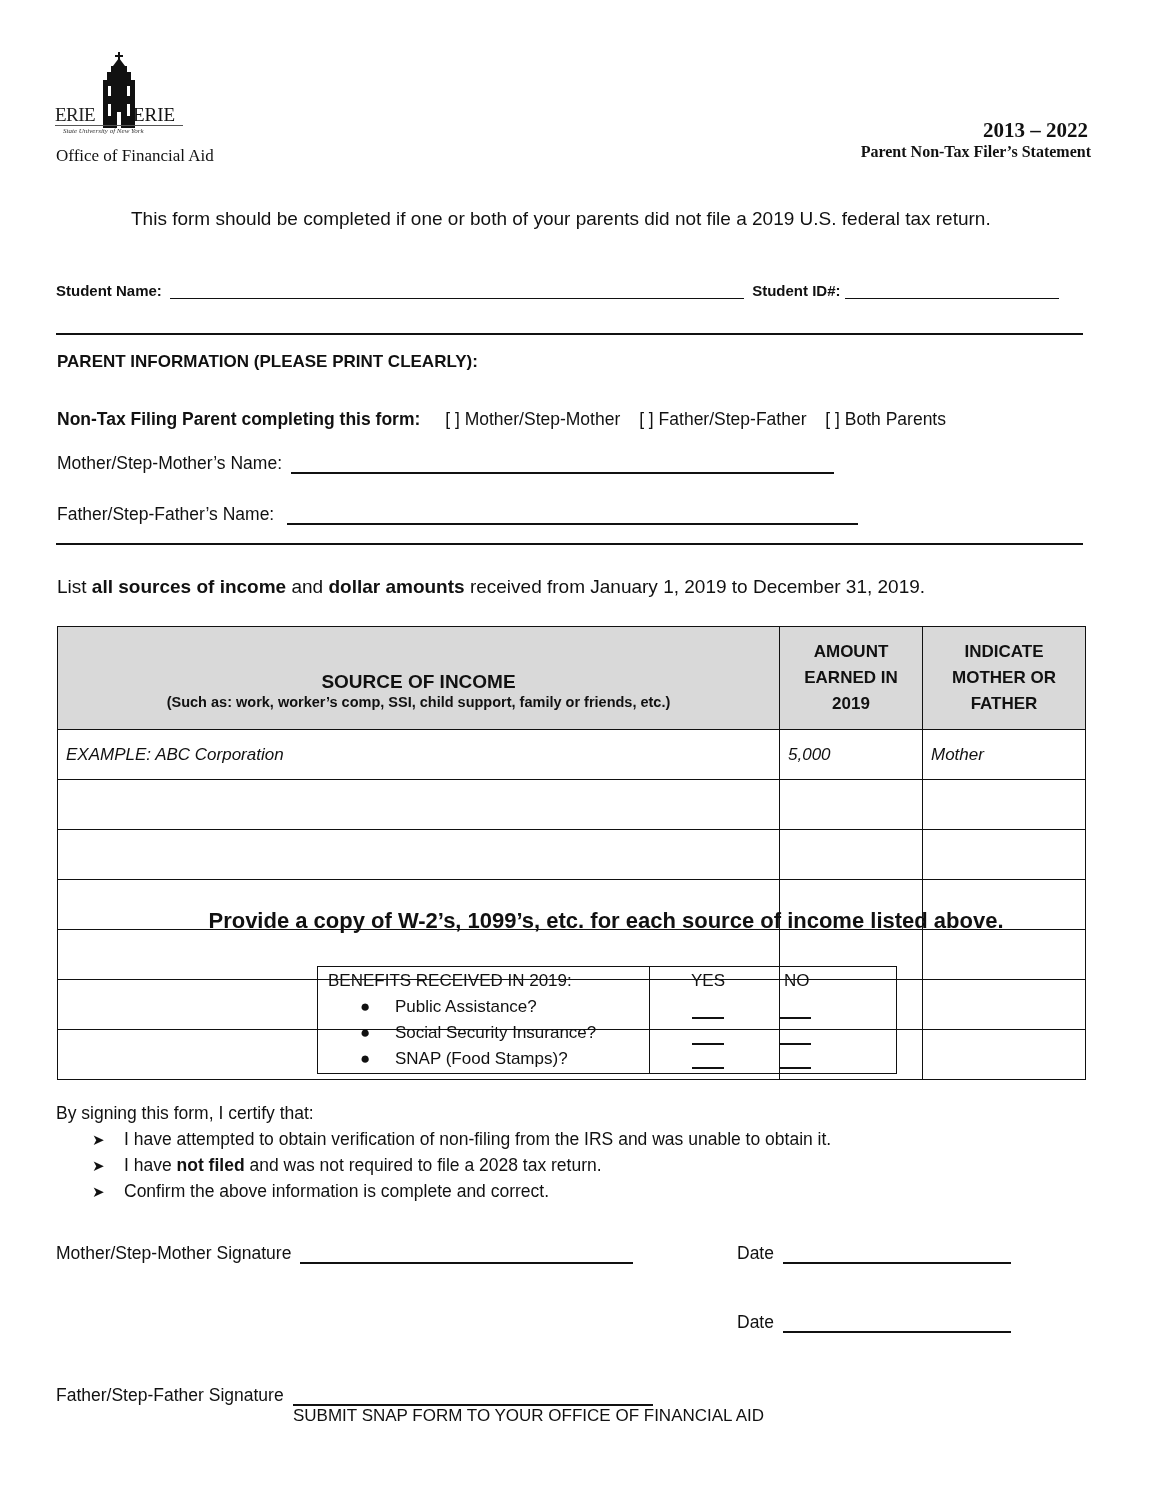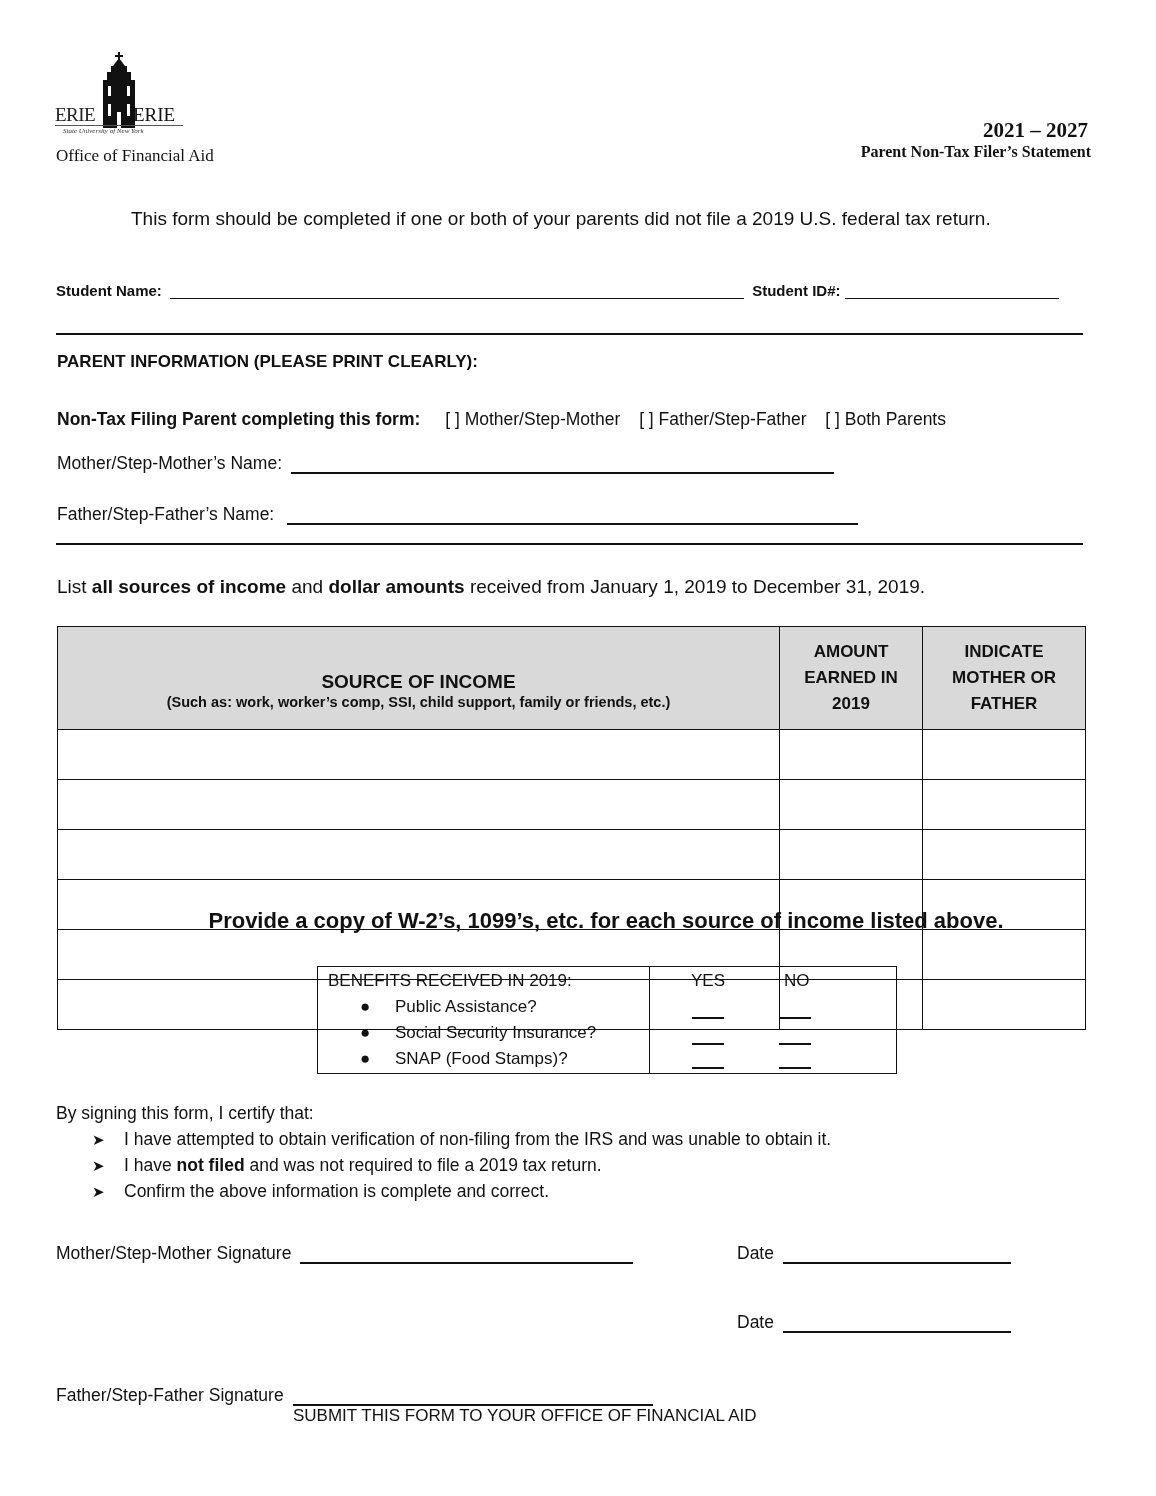--- a/index.html
+++ b/index.html
@@ -79,21 +79,21 @@
     <rect x="72" y="52" width="3" height="12" fill="#fff"></rect>
     <rect x="62" y="60" width="4" height="16" fill="#fff"></rect>
   </svg>
   <div class="abs serif" style="left:0; top:52px; font-size:19px; letter-spacing:-0.5px; color:#222;">ERIE</div>
   <div class="abs serif" style="left:78px; top:52px; font-size:19px; color:#111;">ERIE</div>
   <div class="abs" style="left:0; top:73px; width:128px; border-top:1px solid #555;"></div>
   <div class="abs serif" style="left:8px; top:75px; font-size:7px; font-style:italic; white-space:nowrap; color:#333;">State University of New York</div>
 </div>
 <div id="office" class="abs serif">Office of Financial Aid</div>
 
-<div id="year" class="abs serif">2021 – 2027</div>
+<div id="year" class="abs serif">2013 – 2022</div>
 <div id="title" class="abs serif">Parent Non-Tax Filer’s Statement</div>
 
 <div id="intro" class="abs">This form should be completed if one or both of your parents did not file a 2019 U.S. federal tax return.</div>
 
 <div id="student-row" class="abs">
   <span class="label-b">Student Name:</span>
   <span class="line" style="width:574px; margin-left:4px;"></span>
   <span class="label-b" style="margin-left:4px;">Student ID#:</span>
   <span class="line" style="width:214px;"></span>
 </div>
@@ -137,20 +137,25 @@
       <th class="c1" style="vertical-align:bottom;">
         <span class="main-h">SOURCE OF INCOME</span>
         <span class="sub">(Such as: work, worker’s comp, SSI, child support, family or friends, etc.)</span>
       </th>
       <th class="c2">AMOUNT EARNED IN 2019</th>
       <th class="c3">INDICATE MOTHER OR FATHER</th>
     </tr>
   </thead>
   <tbody id="income-body">
       <tr>
+        <td>EXAMPLE: ABC Corporation</td>
+        <td>5,000</td>
+        <td>Mother</td>
+      </tr>
+      <tr>
         <td></td>
         <td></td>
         <td></td>
       </tr>
       <tr>
         <td></td>
         <td></td>
         <td></td>
       </tr>
       <tr>
@@ -191,33 +196,33 @@
   <div class="blank" style="left:374px; top:50px;"></div>
   <div class="blank" style="left:461px; top:50px;"></div>
   <div class="blank" style="left:374px; top:76px;"></div>
   <div class="blank" style="left:461px; top:76px;"></div>
   <div class="blank" style="left:374px; top:100px;"></div>
   <div class="blank" style="left:461px; top:100px;"></div>
 </div>
 
 <div id="certify" class="abs">By signing this form, I certify that:</div>
 <div class="cert-item" style="top:1129px;"><span class="arrow">➤</span><span>I have attempted to obtain verification of non-filing from the IRS and was unable to obtain it.</span></div>
-<div class="cert-item" style="top:1155px;"><span class="arrow">➤</span><span>I have </span><b>not filed</b><span> and was not required to file a 2019 tax return.</span></div>
+<div class="cert-item" style="top:1155px;"><span class="arrow">➤</span><span>I have </span><b>not filed</b><span> and was not required to file a 2028 tax return.</span></div>
 <div class="cert-item" style="top:1181px;"><span class="arrow">➤</span><span>Confirm the above information is complete and correct.</span></div>
 
 <div class="sig" style="left:56px; top:1243px;">
   <span>Mother/Step-Mother Signature</span>
   <span class="line" style="width:333px; margin-left:4px; border-bottom-width:2px;"></span>
 </div>
 <div class="sig" style="left:737px; top:1243px;">
   <span>Date</span>
   <span class="line" style="width:228px; margin-left:4px; border-bottom-width:2px;"></span>
 </div>
 <div class="sig" style="left:56px; top:1385px;text-align:right;">
   <span>Father/Step-Father Signature</span>
   <span class="line" style="width:360px; margin-left:4px; border-bottom-width:2px;"></span>
 </div>
 <div class="sig" style="left:737px; top:1312px;">
   <span>Date</span>
   <span class="line" style="width:228px; margin-left:4px; border-bottom-width:2px;"></span>
 </div>
 
-<div id="submit" class="abs">SUBMIT THIS FORM TO YOUR OFFICE OF FINANCIAL AID</div>
+<div id="submit" class="abs">SUBMIT SNAP FORM TO YOUR OFFICE OF FINANCIAL AID</div>
 
 </body></html>

